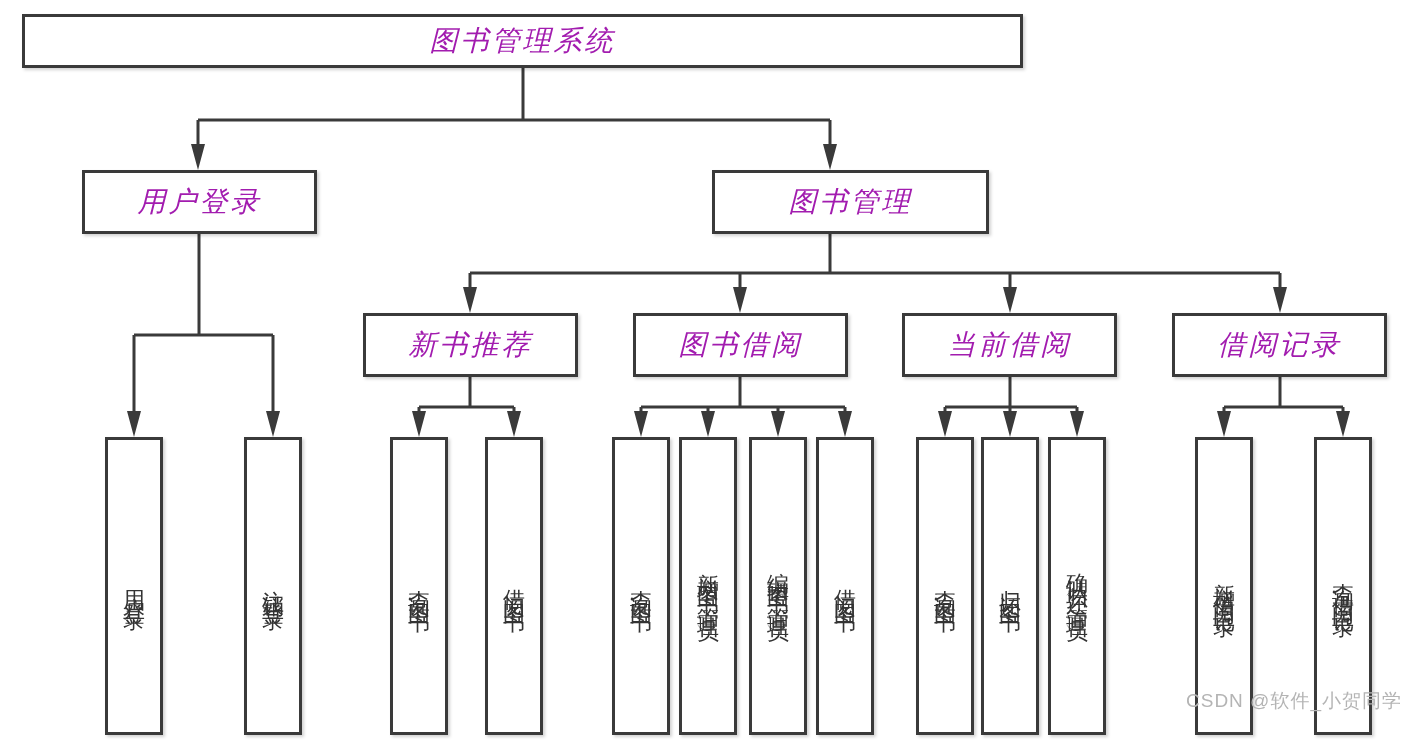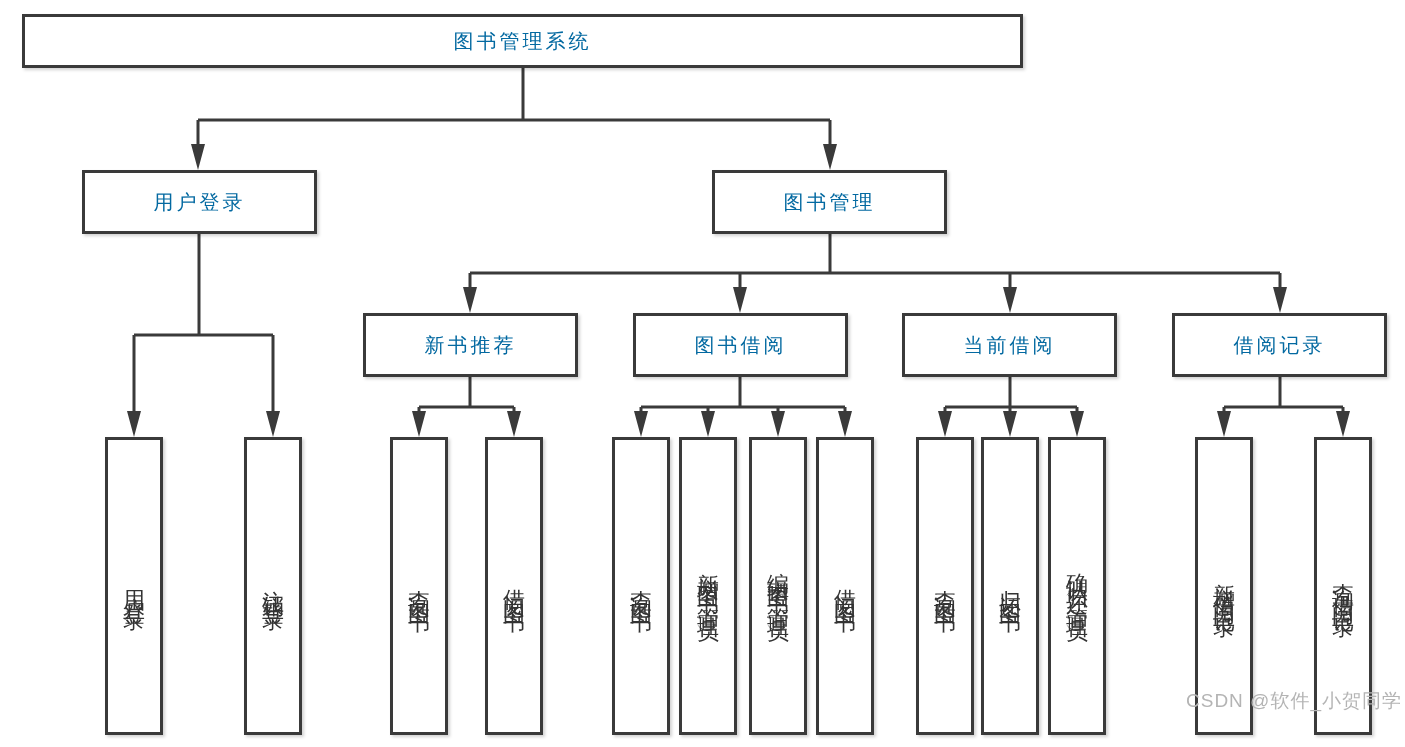--- a/index.html
+++ b/index.html
@@ -26,24 +26,25 @@
     background: #ffffff;
     border: 3px solid #3a3a3a;
     box-sizing: border-box;
     box-shadow: 2px 2px 3px rgba(0,0,0,0.18);
     display: flex;
     align-items: center;
     justify-content: center;
     z-index: 2;
   }
   .hbox span {
-    font-size: 20px;
+    font-size: 28px;
     letter-spacing: 3px;
-    color: #0369a1;
+    color: #a21caf;
     white-space: nowrap;
+    font-style: italic;
   }
   .vbox span {
     writing-mode: vertical-rl;
     font-size: 22px;
     letter-spacing: 7px;
     line-height: 1;
     color: #333333;
     white-space: nowrap;
   }
   .watermark {
@@ -79,21 +80,21 @@
          M1224,437 l-7,-26 h14 Z M1343,437 l-7,-26 h14 Z"></path>
   </svg>
 
   <div class="box hbox" style="left:22px; top:14px; width:1001px; height:54px;">
     <span>图书管理系统</span>
   </div>
 
   <div class="box hbox" style="left:82px; top:170px; width:235px; height:64px;">
     <span>用户登录</span>
   </div>
-  <div class="box hbox" style="left:712px; top:170px; width:235px; height:64px;">
+  <div class="box hbox" style="left:712px; top:170px; width:277px; height:64px;">
     <span>图书管理</span>
   </div>
 
   <div class="box hbox" style="left:633px; top:313px; width:215px; height:64px;">
     <span>图书借阅</span>
   </div>
   <div class="box hbox" style="left:363px; top:313px; width:215px; height:64px;">
     <span>新书推荐</span>
   </div>
   <div class="box hbox" style="left:902px; top:313px; width:215px; height:64px;">

